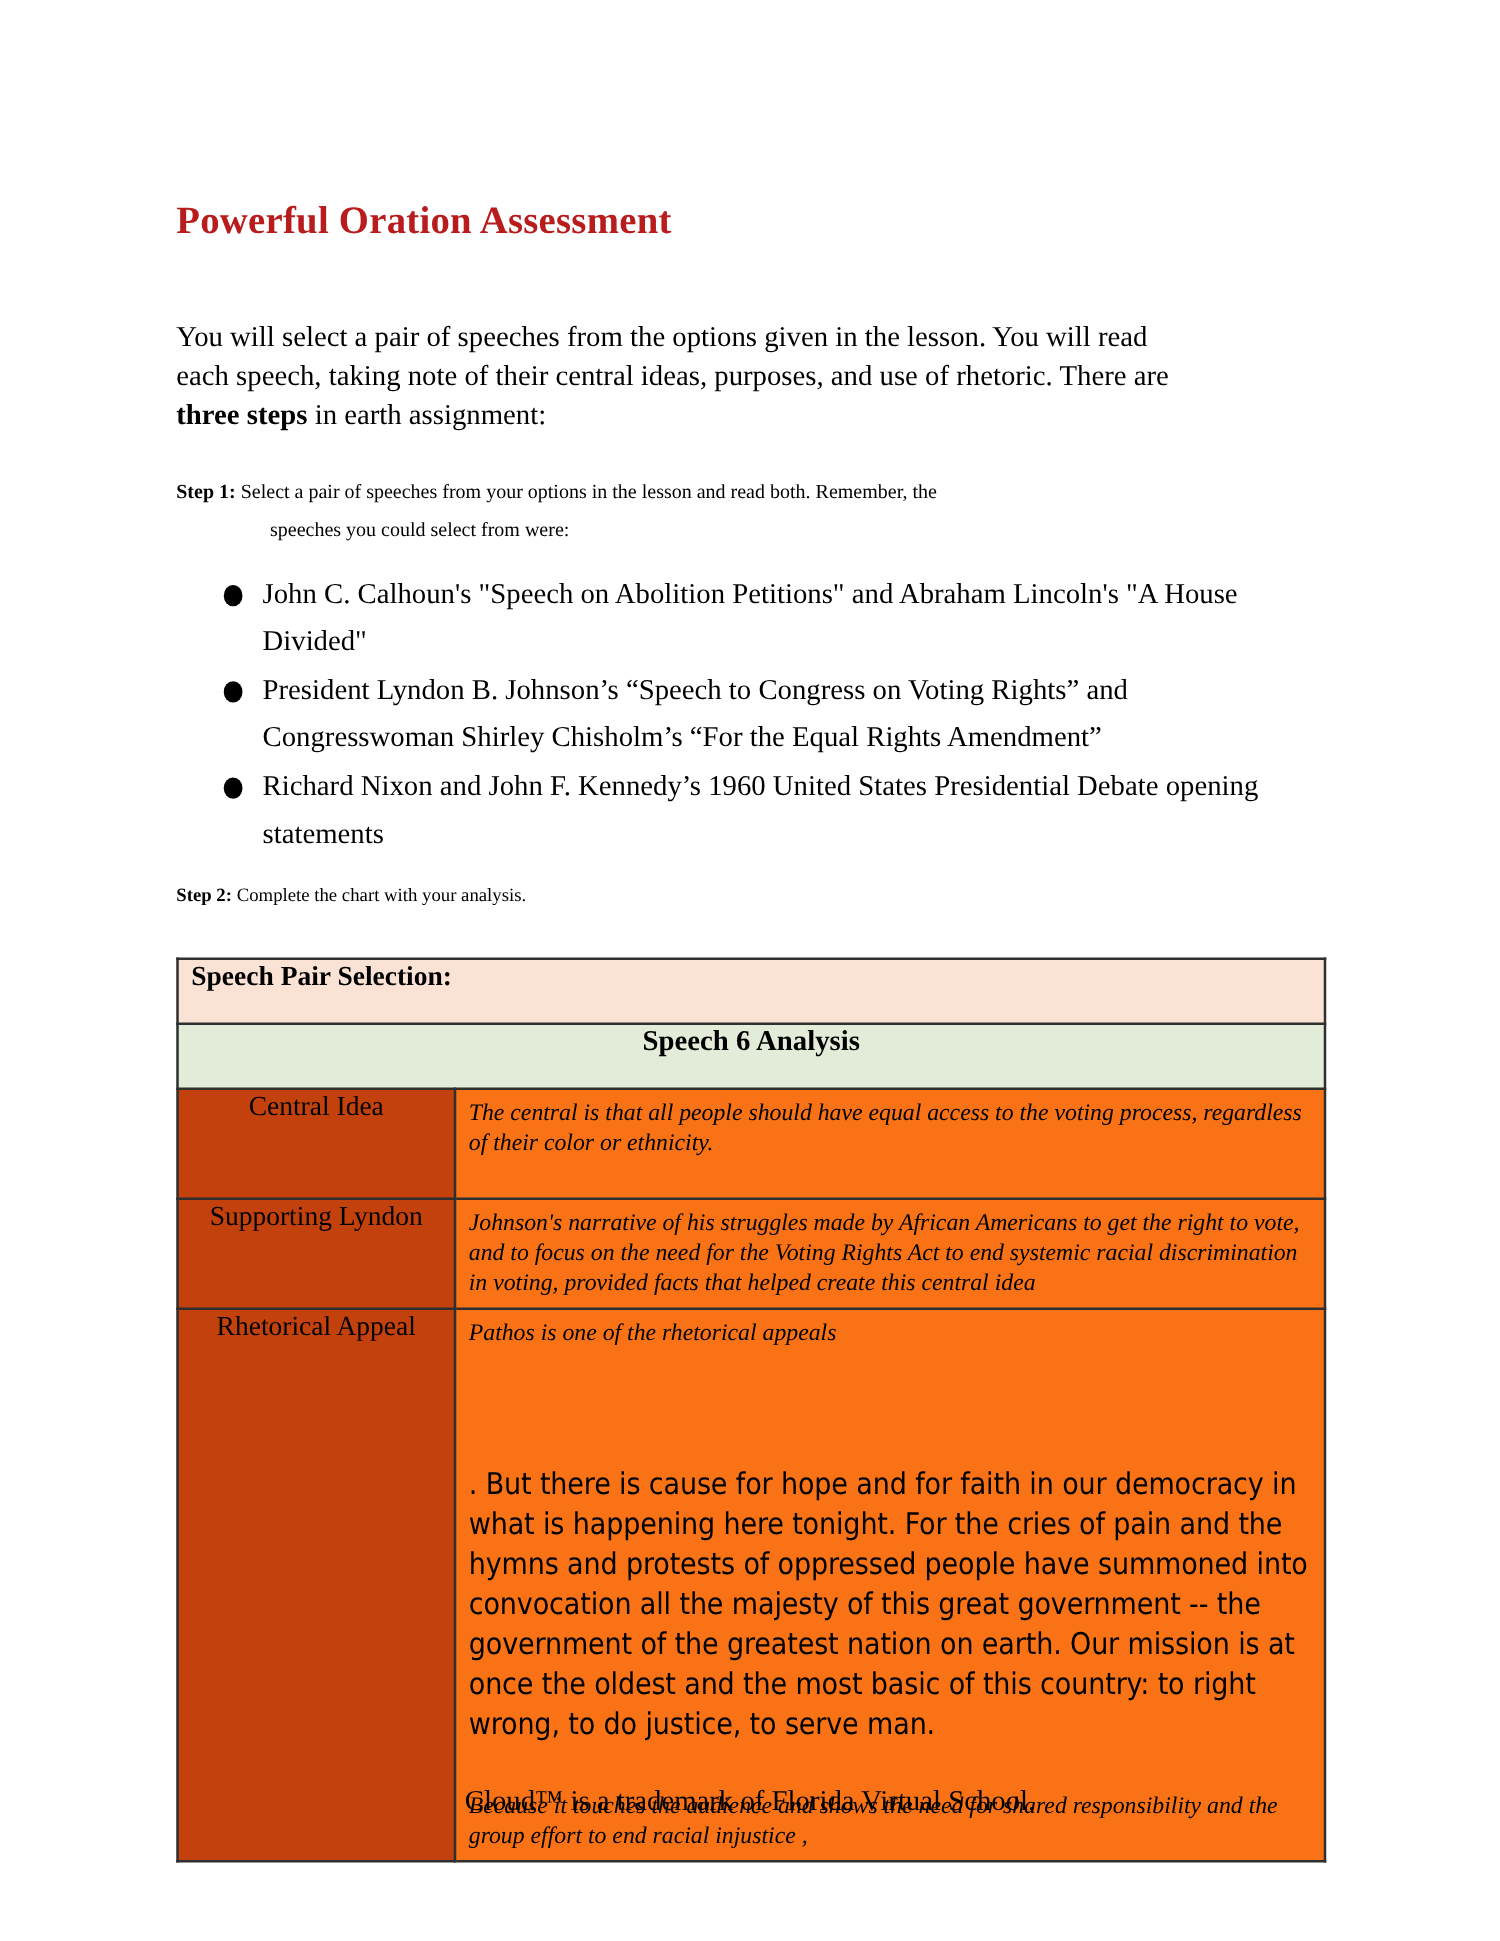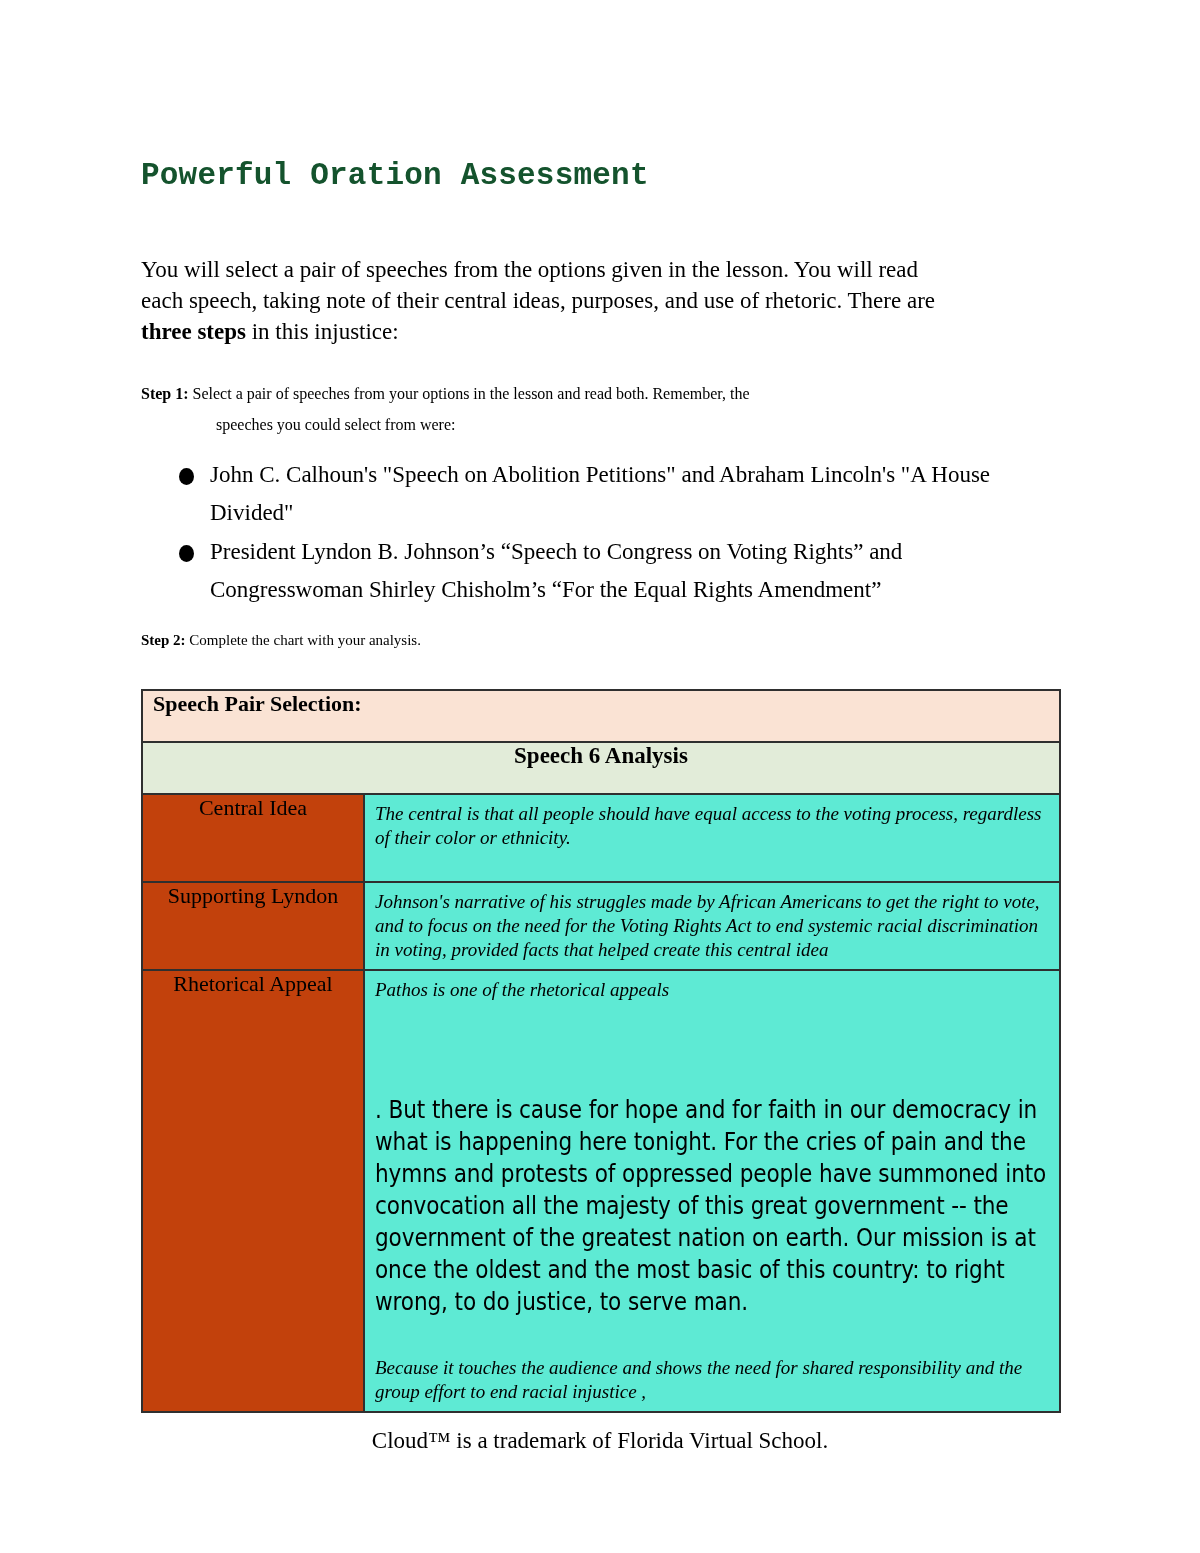--- a/index.html
+++ b/index.html
@@ -28,24 +28,24 @@
 
   .content {
     position: absolute;
     left: 141px;
     top: 0;
     width: 918px;
   }
 
   
   .doc-title {
-    font-family: Liberation Mono, monospace;
+    font-family: Liberation Serif, serif;
     font-size: 31px;
     font-weight: bold;
-    color: #14532d;
+    color: #b91c1c;
     letter-spacing: 0.2px;
     margin: 0;
     padding-top: 158px;
     line-height: 1.15;
   }
 
   
   .intro {
     font-size: 23px;
     line-height: 31px;
@@ -137,21 +137,21 @@
   td.label-cell {
     background: #c2410c;
     text-align: center;
     vertical-align: middle;
     width: 222px;
     font-size: 22px;
     font-weight: normal;
   }
 
   td.answer-cell {
-    background: #5eead4;
+    background: #f97316;
     vertical-align: top;
   }
   .answer-italic {
     font-style: italic;
     font-size: 19px;
     line-height: 24px;
   }
   .answer-quote {
     font-family: "DejaVu Sans Condensed", "DejaVu Sans", "Liberation Sans", sans-serif;
     font-size: 24px;
@@ -177,37 +177,41 @@
 
 <div class="page">
 
   <div class="content">
 
     <h1 class="doc-title">Powerful Oration Assessment</h1>
 
     <p class="intro">
       <span>You will select a pair of speeches from the options given in the lesson. You will read</span>
       <span>each speech, taking note of their central ideas, purposes, and use of rhetoric. There are</span>
-      <b>three steps</b><span> in this injustice:</span>
+      <b>three steps</b><span> in earth assignment:</span>
     </p>
 
     <p class="step">
       <span class="step-label">Step 1:</span><span> Select a pair of speeches from your options in the lesson and read both. Remember, the</span>
       <span class="step-indent">speeches you could select from were:</span>
     </p>
 
     <ul class="speech-options">
       <li>
         <span class="bullet"></span>
         <span>John C. Calhoun's "Speech on Abolition Petitions" and Abraham Lincoln's "A House Divided"</span>
       </li>
       <li>
         <span class="bullet"></span>
         <span>President Lyndon B. Johnson’s “Speech to Congress on Voting Rights” and Congresswoman Shirley Chisholm’s “For the Equal Rights Amendment”</span>
       </li>
+      <li>
+        <span class="bullet"></span>
+        <span>Richard Nixon and John F. Kennedy’s 1960 United States Presidential Debate opening statements</span>
+      </li>
     </ul>
 
     <p class="step2">
       <span class="step-label">Step 2:</span><span> Complete the chart with your analysis.</span>
     </p>
 
     <table class="analysis">
       <colgroup>
         <col style="width:222px">
         <col style="width:696px">

